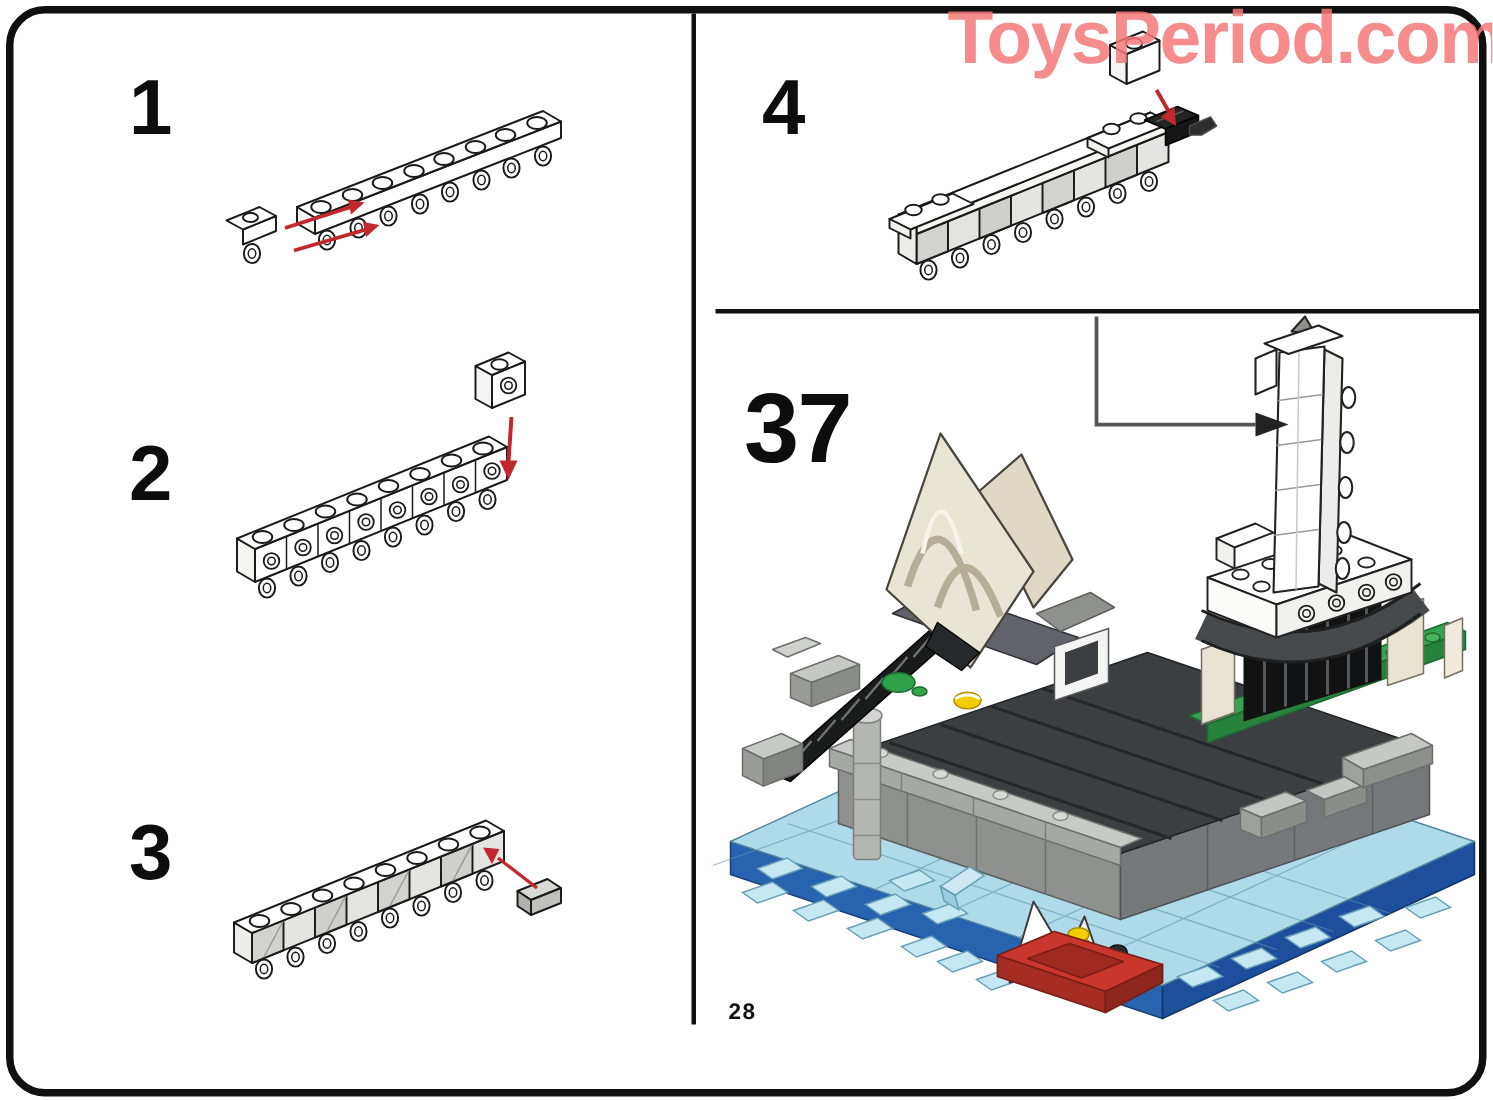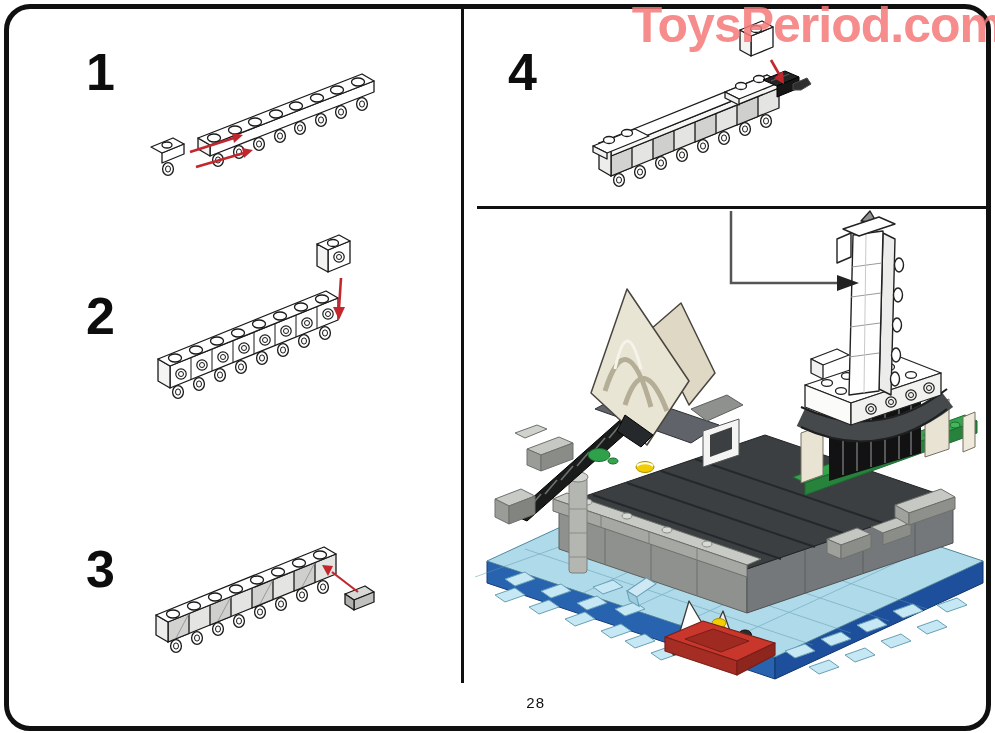--- a/index.html
+++ b/index.html
@@ -12,22 +12,22 @@
     border:5px solid #101010;border-radius:26px;pointer-events:none;
   }
   .divider-v{position:absolute;left:461px;top:9px;width:3px;height:674px;background:#101010;}
   .divider-h{position:absolute;left:477px;top:206px;width:509px;height:3px;background:#101010;}
   .step-label{
     position:absolute;color:#0d0d0d;font-weight:700;font-size:52px;line-height:1;
     letter-spacing:-1px;
   }
   .step-label.big{font-size:66px;}
   .page-number{
-    position:absolute;left:445px;top:694px;width:100px;text-align:right;
-    font-size:15px;font-weight:400;color:#111;letter-spacing:1px;
+    position:absolute;left:445px;top:666px;width:100px;text-align:center;
+    font-size:15px;font-weight:700;color:#111;letter-spacing:1px;
   }
   .watermark{
     position:absolute;top:-4px;right:-8px;z-index:30;
     font-size:50px;font-weight:700;letter-spacing:-1px;
     color:rgba(245,120,120,0.85);white-space:nowrap;
   }
   svg{position:absolute;overflow:visible;}
   .s1{left:148px;top:50px;}
   .s2{left:112px;top:228px;}
   .s3{left:122px;top:520px;}
@@ -40,20 +40,21 @@
 <div class="page">
 
   <div class="frame"></div>
   <div class="divider-v"></div>
   <div class="divider-h"></div>
 
   <div class="step-label" style="left:86px;top:46px;">1</div>
   <div class="step-label" style="left:86px;top:290px;">2</div>
   <div class="step-label" style="left:86px;top:543px;">3</div>
   <div class="step-label" style="left:508px;top:46px;">4</div>
+  <div class="step-label big" style="left:496px;top:252px;">37</div>
 
   <svg class="s1" width="250" height="135" viewBox="0 0 250 135">
     <defs>
       <g id="stud">
           <ellipse rx="6.5" ry="4" fill="#fff" stroke="#1a1a1a" stroke-width="1.3"></ellipse>
         </g>
       <g id="clip">
           <ellipse rx="5.4" ry="6.4" fill="#fff" stroke="#1a1a1a" stroke-width="1.3"></ellipse>
           <ellipse rx="2.5" ry="3.1" fill="#fff" stroke="#1a1a1a" stroke-width="1"></ellipse>
         </g>

